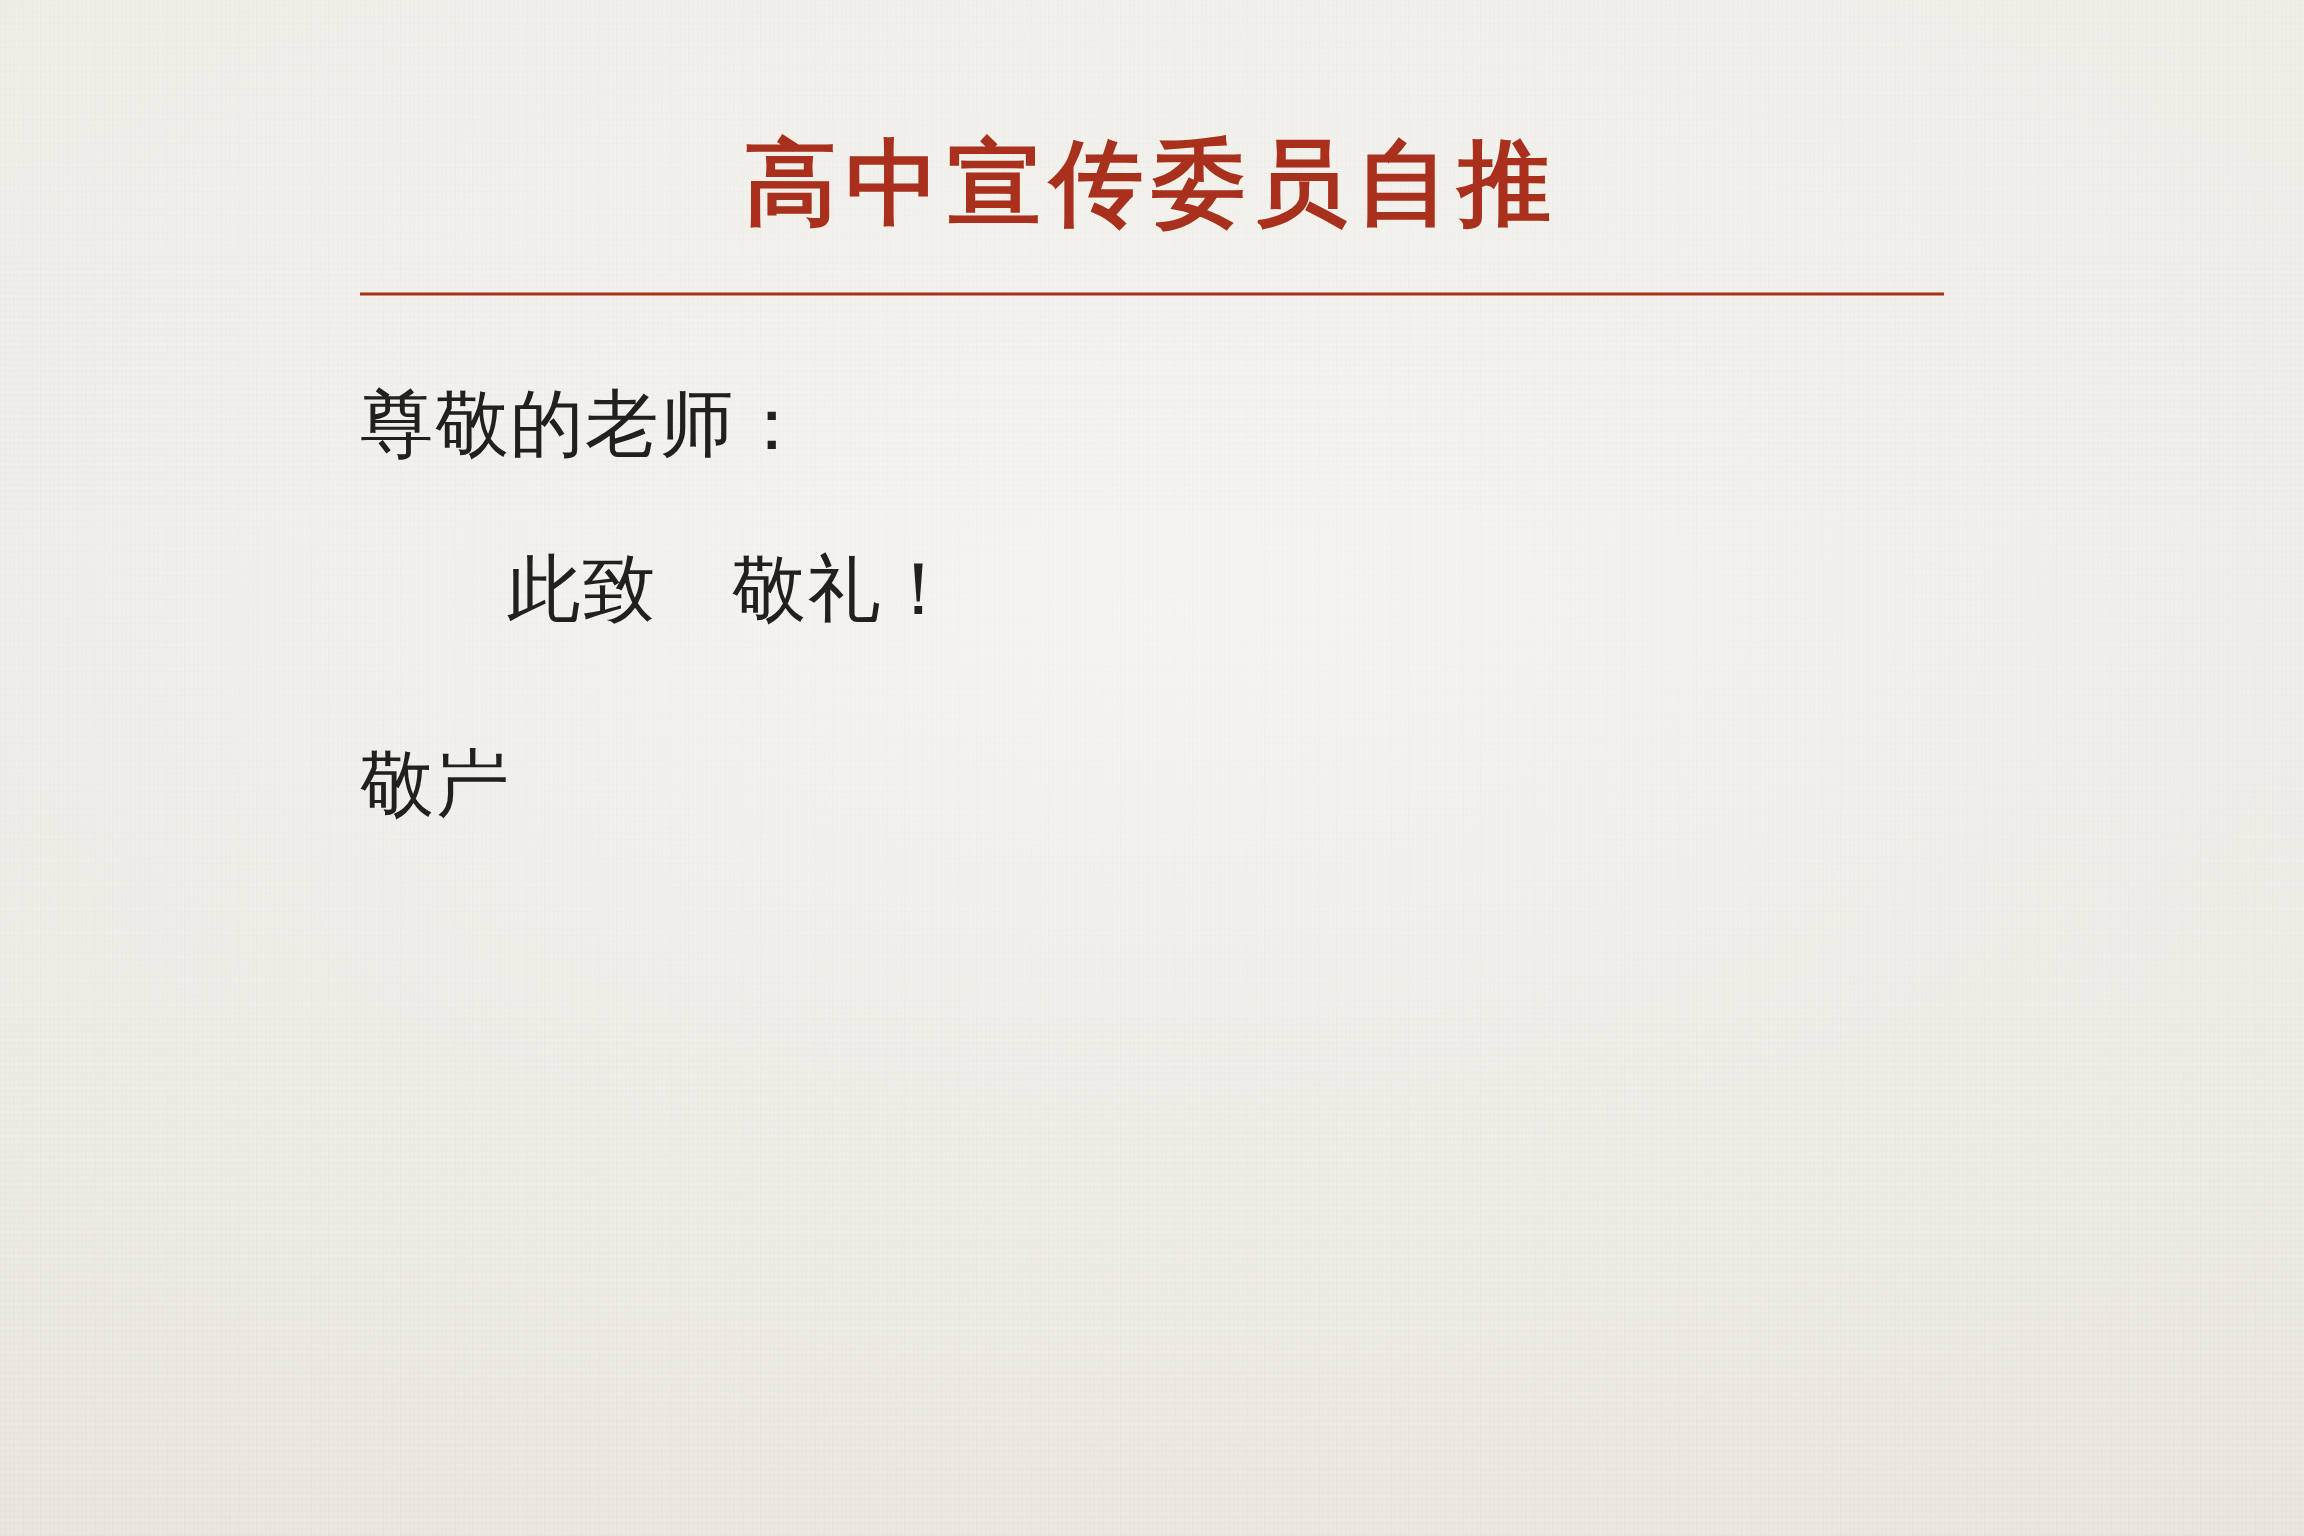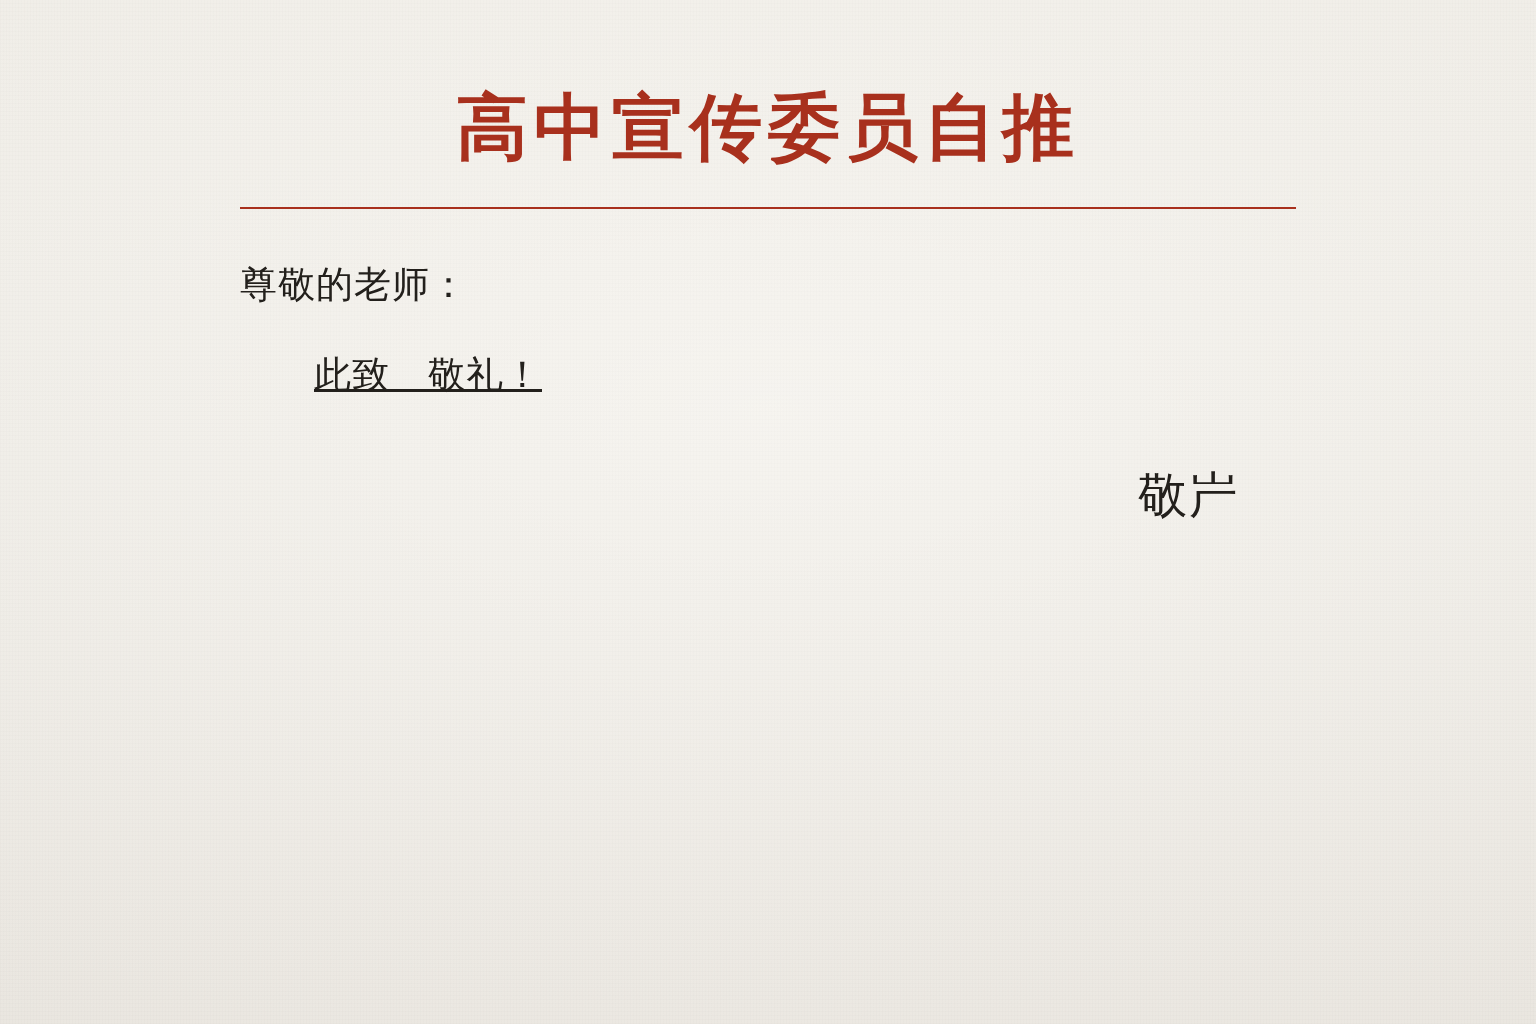--- a/index.html
+++ b/index.html
@@ -49,62 +49,61 @@
     padding: 64px 240px 40px 240px;
     box-sizing: border-box;
     z-index: 2;
   }
 
   .doc-title {
     text-align: center;
     color: #a8301d;
     font-family: "DejaVu Serif", "Liberation Serif", serif;
     font-weight: 700;
-    font-size: 72px;
+    font-size: 62px;
     line-height: 1.15;
     letter-spacing: 6px;
     margin: 22px 0 0 0;
     white-space: nowrap;
   }
 
   .title-rule {
     margin: 38px 0 0 0;
     height: 0;
     border-top: 2px solid #a8301d;
     width: 100%;
   }
 
   .letter-body {
     margin-top: 46px;
     color: #23201c;
-    font-size: 37px;
+    font-size: 49px;
     line-height: 1.62;
     letter-spacing: 1px;
     text-align: justify;
     text-justify: inter-character;
   }
 
   .salutation {
     margin: 0 0 12px 0;
   }
 
   .para {
     margin: 0;
     text-indent: 2em;
   }
 
   .closing {
     margin: 30px 0 0 0;
     text-indent: 2em;
-    text-decoration: underline;
   }
 
   .signature {
     margin: 58px 0 0 0;
-    text-align: right;
+    text-align: left;
     font-size: 49px;
     color: #23201c;
     padding-right: 56px;
     letter-spacing: 2px;
   }
 </style>
 </head>
 <body>
 
 <div class="paper">

